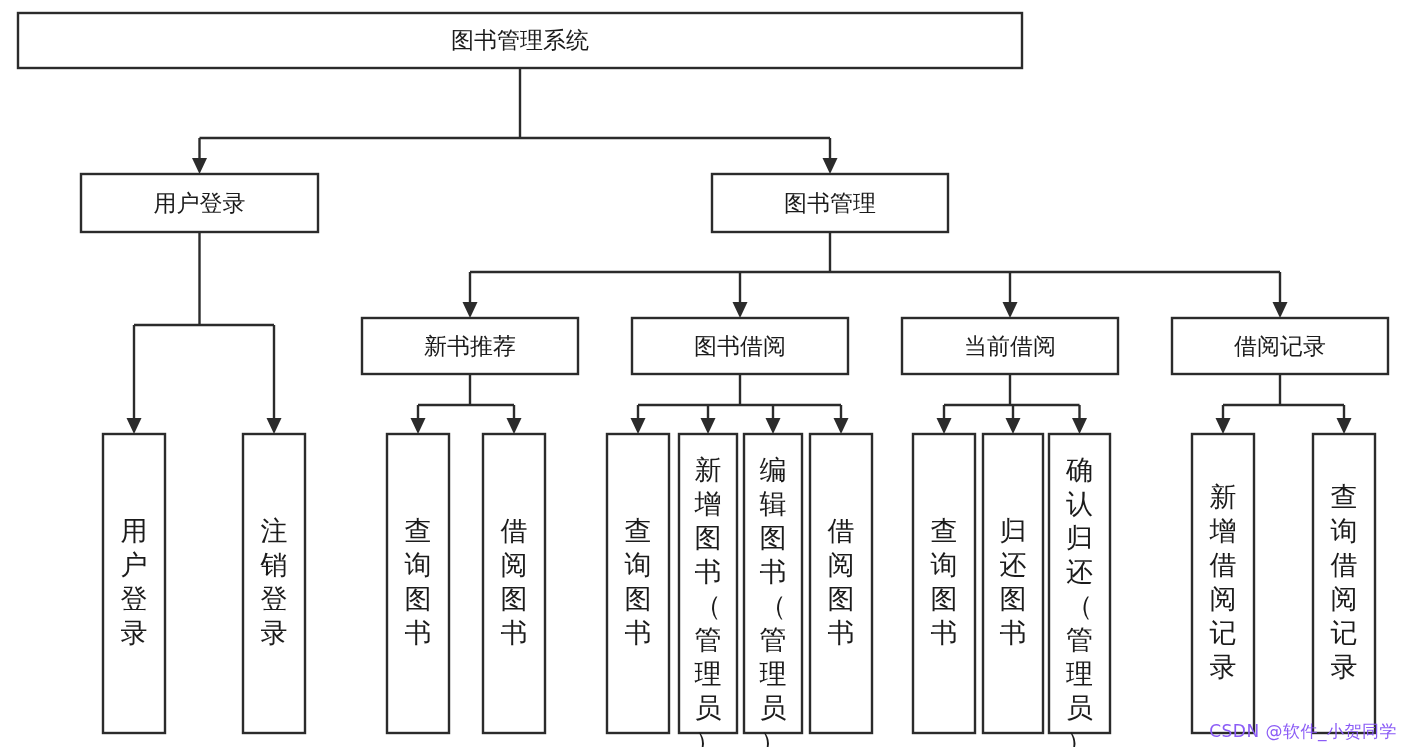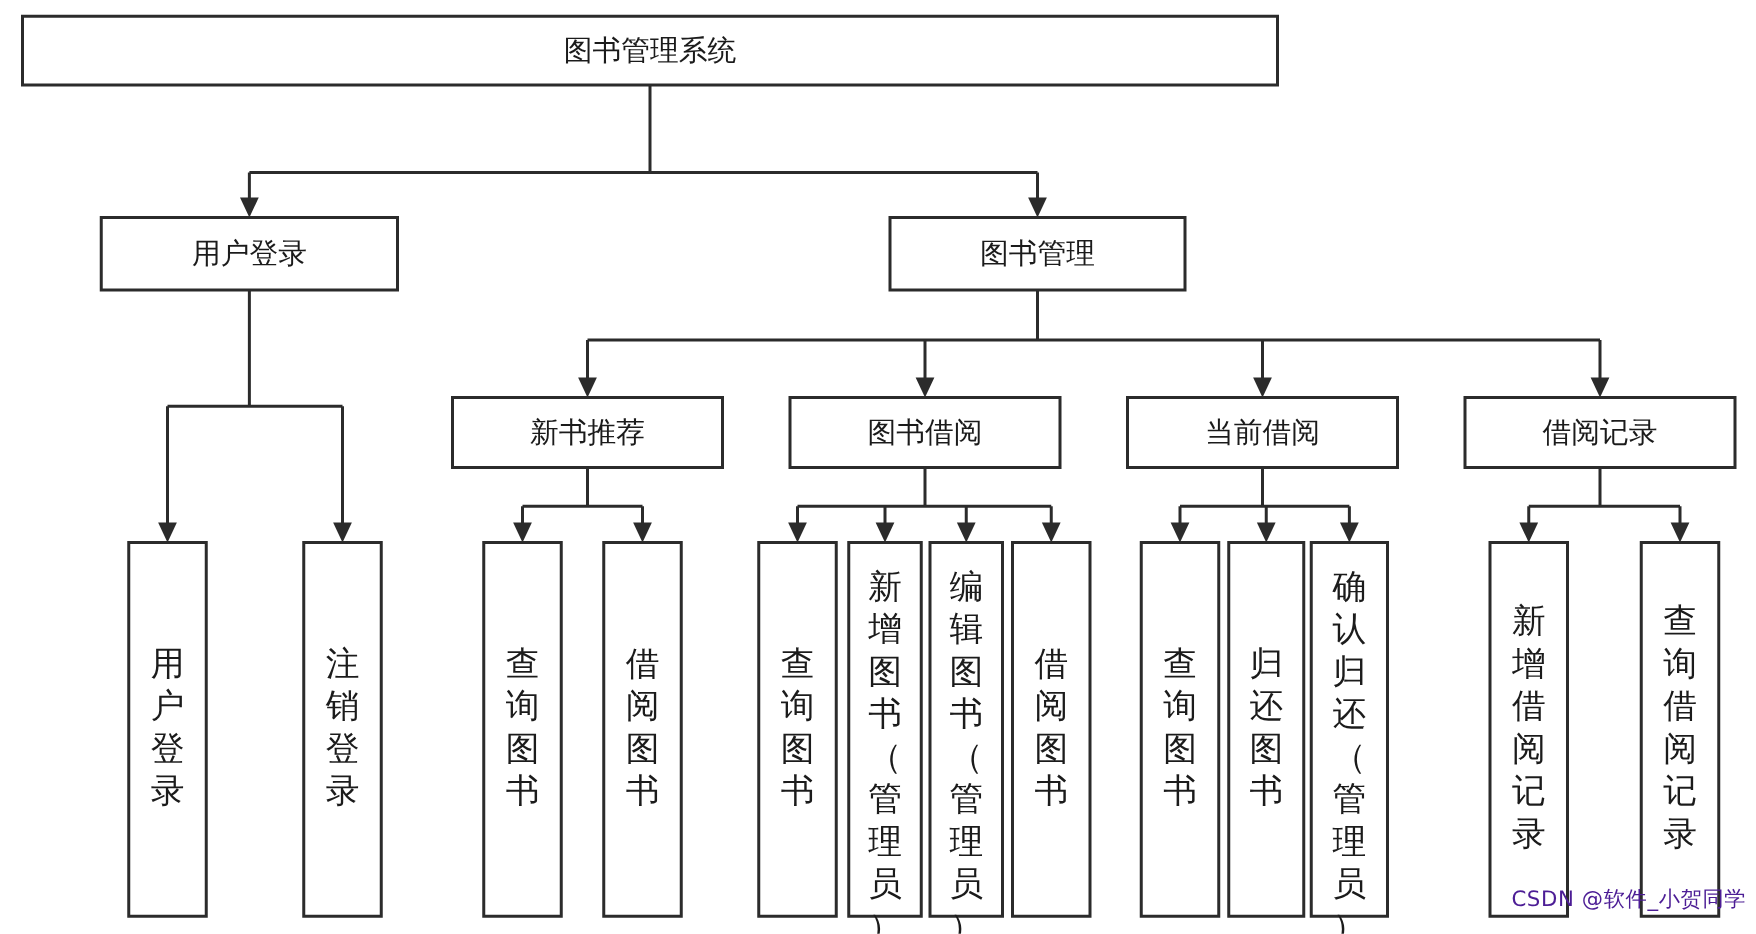--- a/index.html
+++ b/index.html
@@ -53,24 +53,24 @@
   .node-label-v-char {
     font-family: "DejaVu Sans", "Liberation Sans", sans-serif;
     font-size: 27px;
     fill: #1b1b1b;
     text-anchor: middle;
     dominant-baseline: middle;
   }
   .watermark-text {
     position: absolute;
     right: 8px;
-    bottom: 16px;
+    bottom: 4px;
     font-family: "DejaVu Sans", "Liberation Sans", sans-serif;
     font-size: 17px;
-    color: #4c1d95;
+    color: #8b5cf6;
     letter-spacing: 0.5px;
     white-space: nowrap;
     pointer-events: none;
   }
 </style>
 </head>
 <body>
 
 <div id="diagram-root">
   <svg id="tree-svg" viewBox="0 0 1405 747" xmlns="http://www.w3.org/2000/svg">

